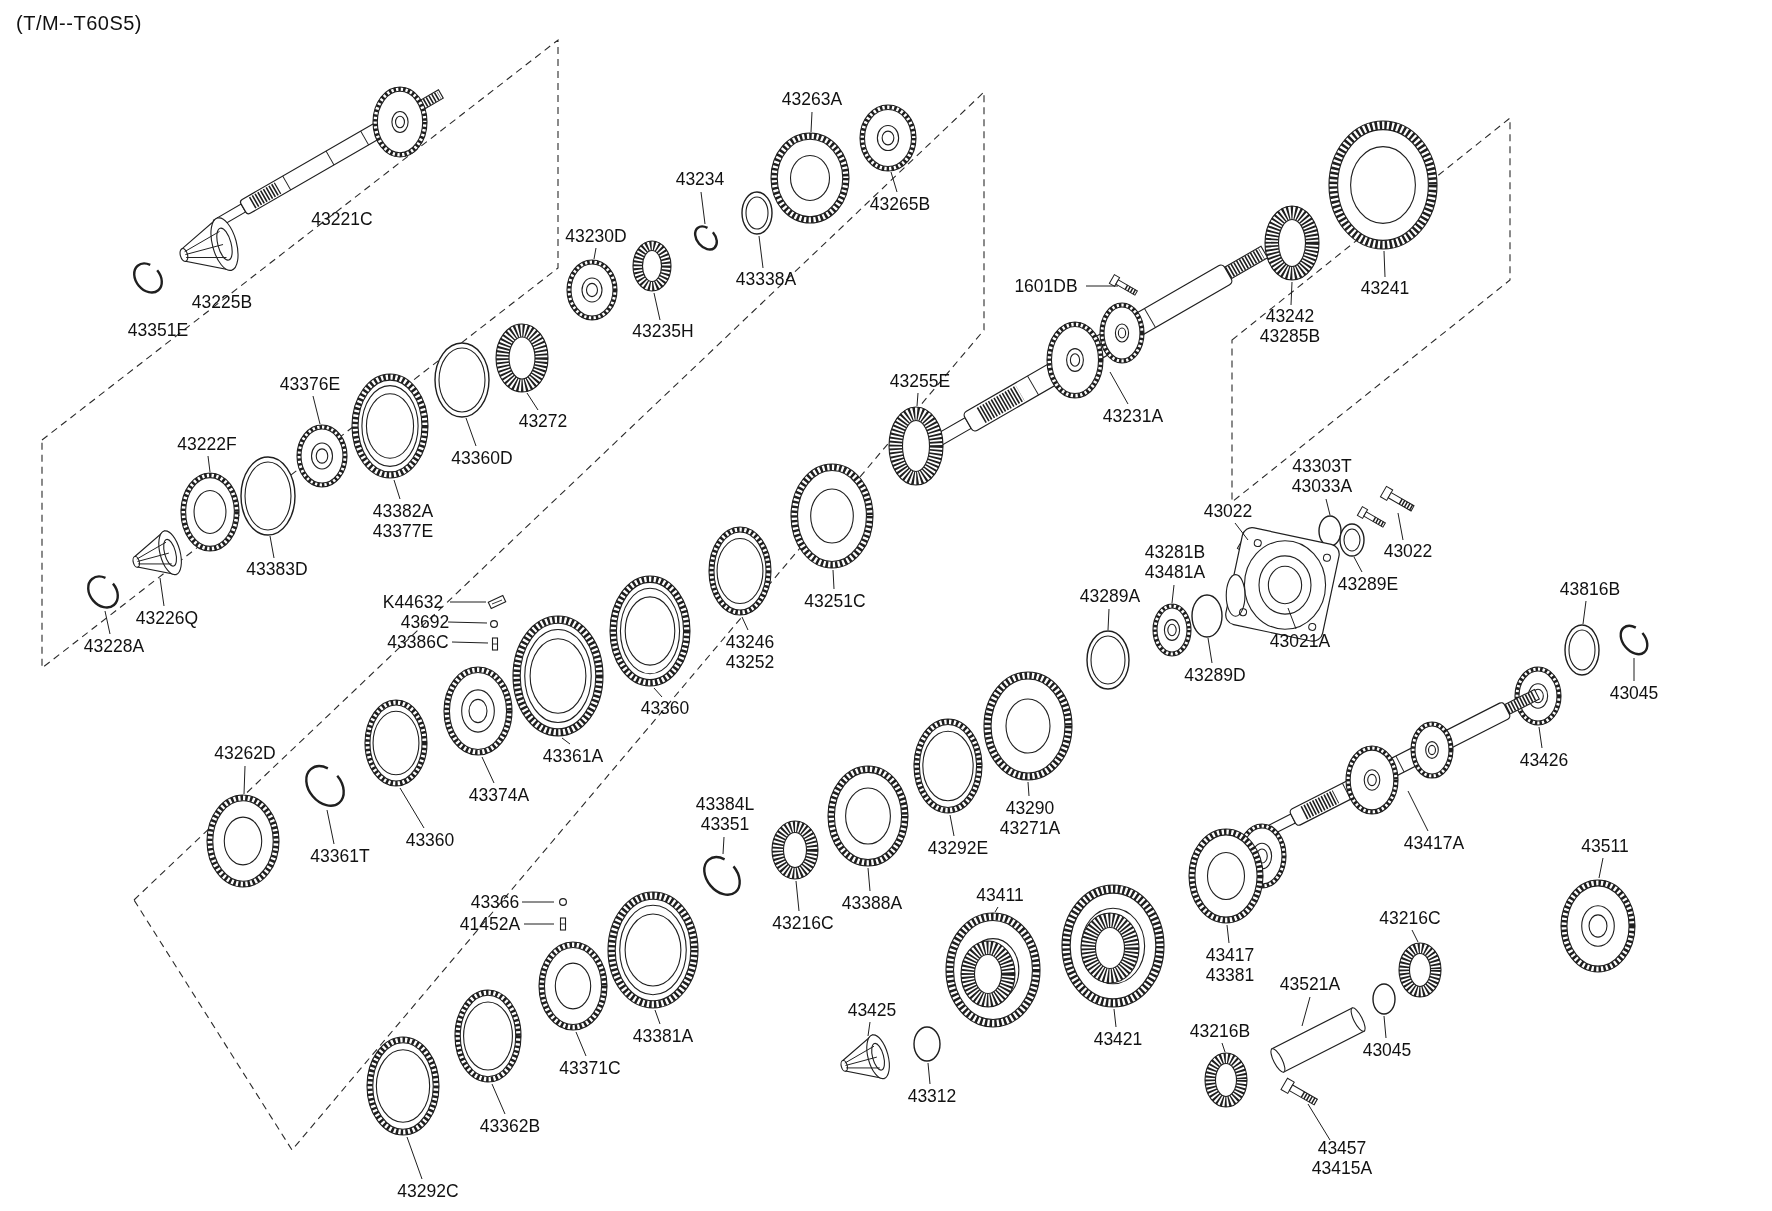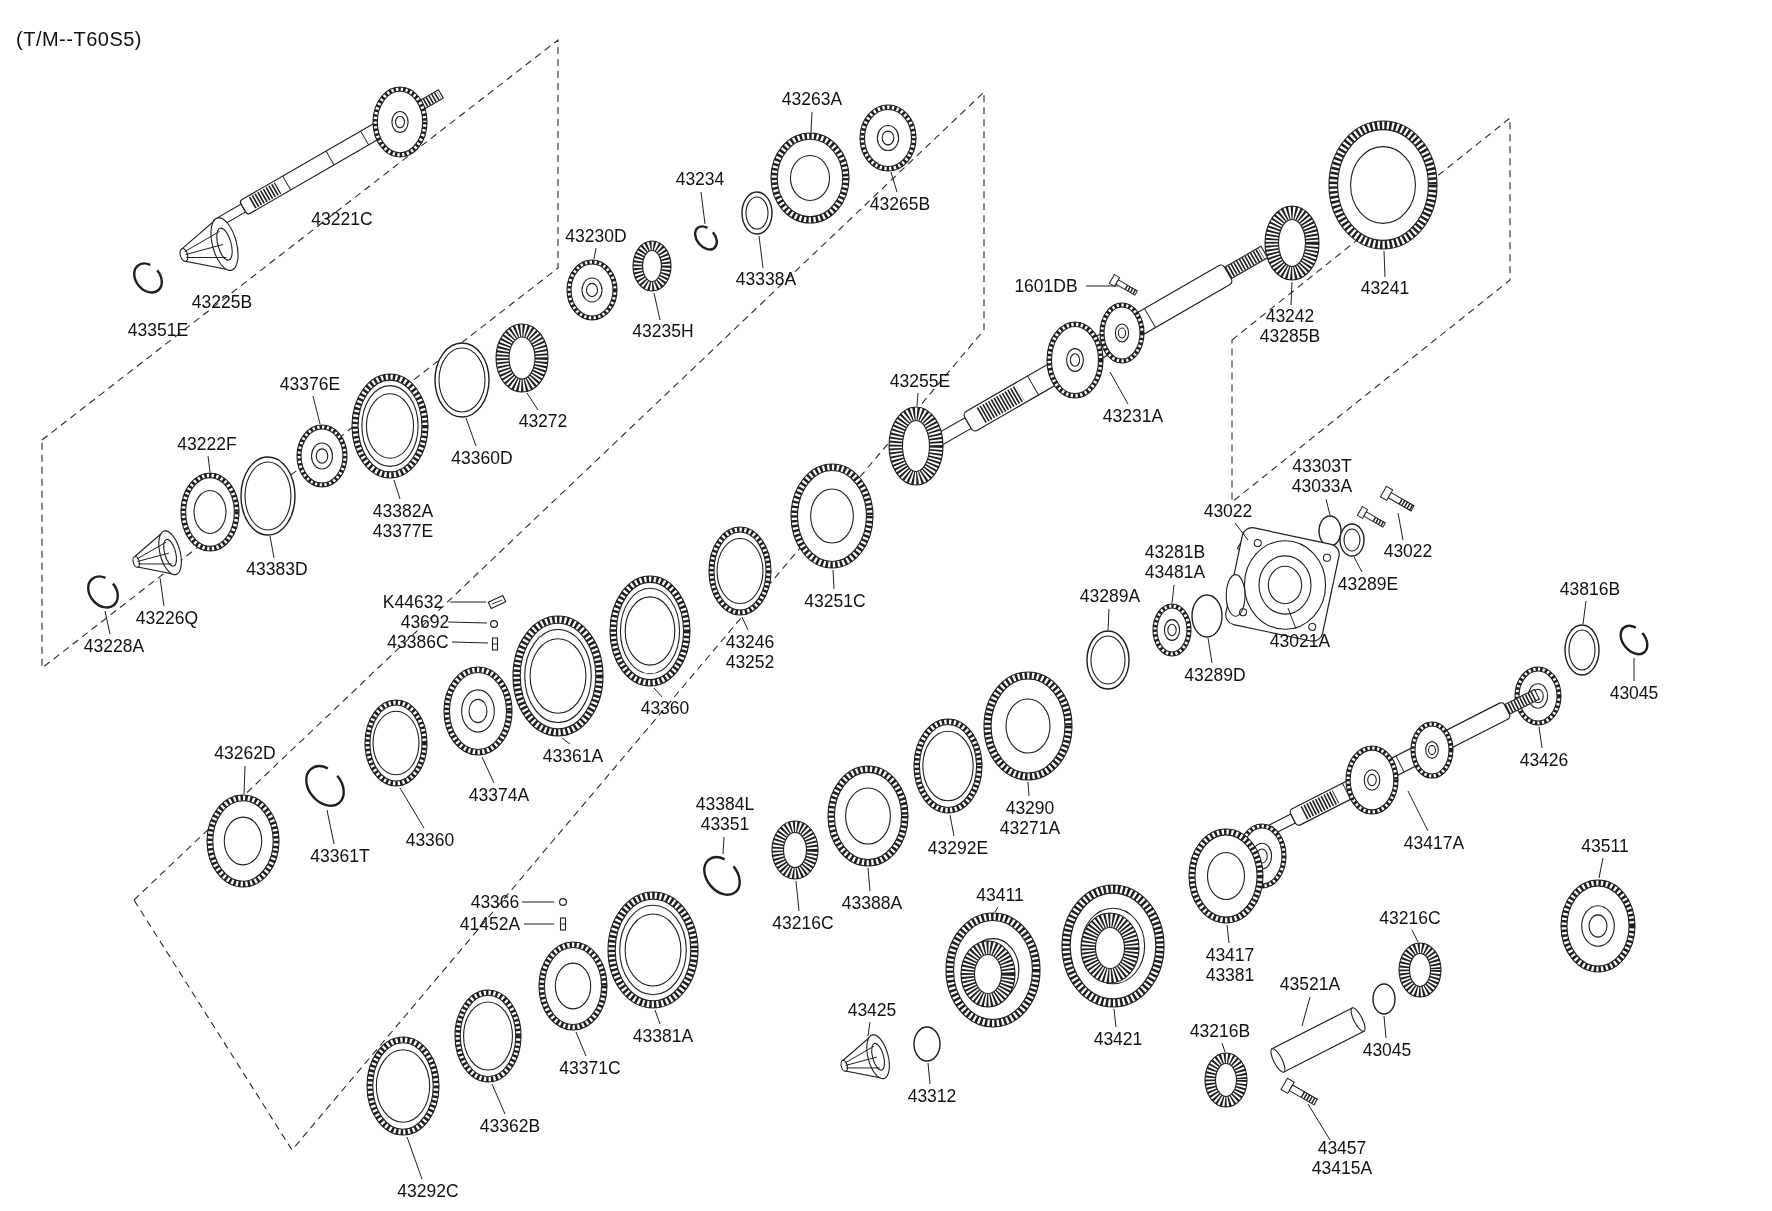--- a/index.html
+++ b/index.html
@@ -1,18 +1,18 @@
 <!DOCTYPE html>
 <html><head>
 <meta charset="utf-8">
 <style>
   html,body{margin:0;padding:0;background:#fff;}
   #stage{position:relative;width:1772px;height:1211px;background:#fff;overflow:hidden;
          font-family:"Liberation Sans",sans-serif;}
-  #diagram-title{position:absolute;left:16px;top:28px;font-size:20px;color:#111;letter-spacing:0.5px;}
+  #diagram-title{position:absolute;left:16px;top:12px;font-size:20px;color:#111;letter-spacing:0.5px;}
   svg{position:absolute;left:0;top:0;}
   svg text{font-family:"Liberation Sans",sans-serif;font-size:17.5px;fill:#111;}
   .boundary{fill:none;stroke:#2a2a2a;stroke-width:1.1;stroke-dasharray:7 5;}
 </style>
 </head>
 <body>
 
 <div id="stage">
   <div id="diagram-title">(T/M--T60S5)</div>
   <svg id="diagram-svg" width="1772" height="1211" viewBox="0 0 1772 1211">

